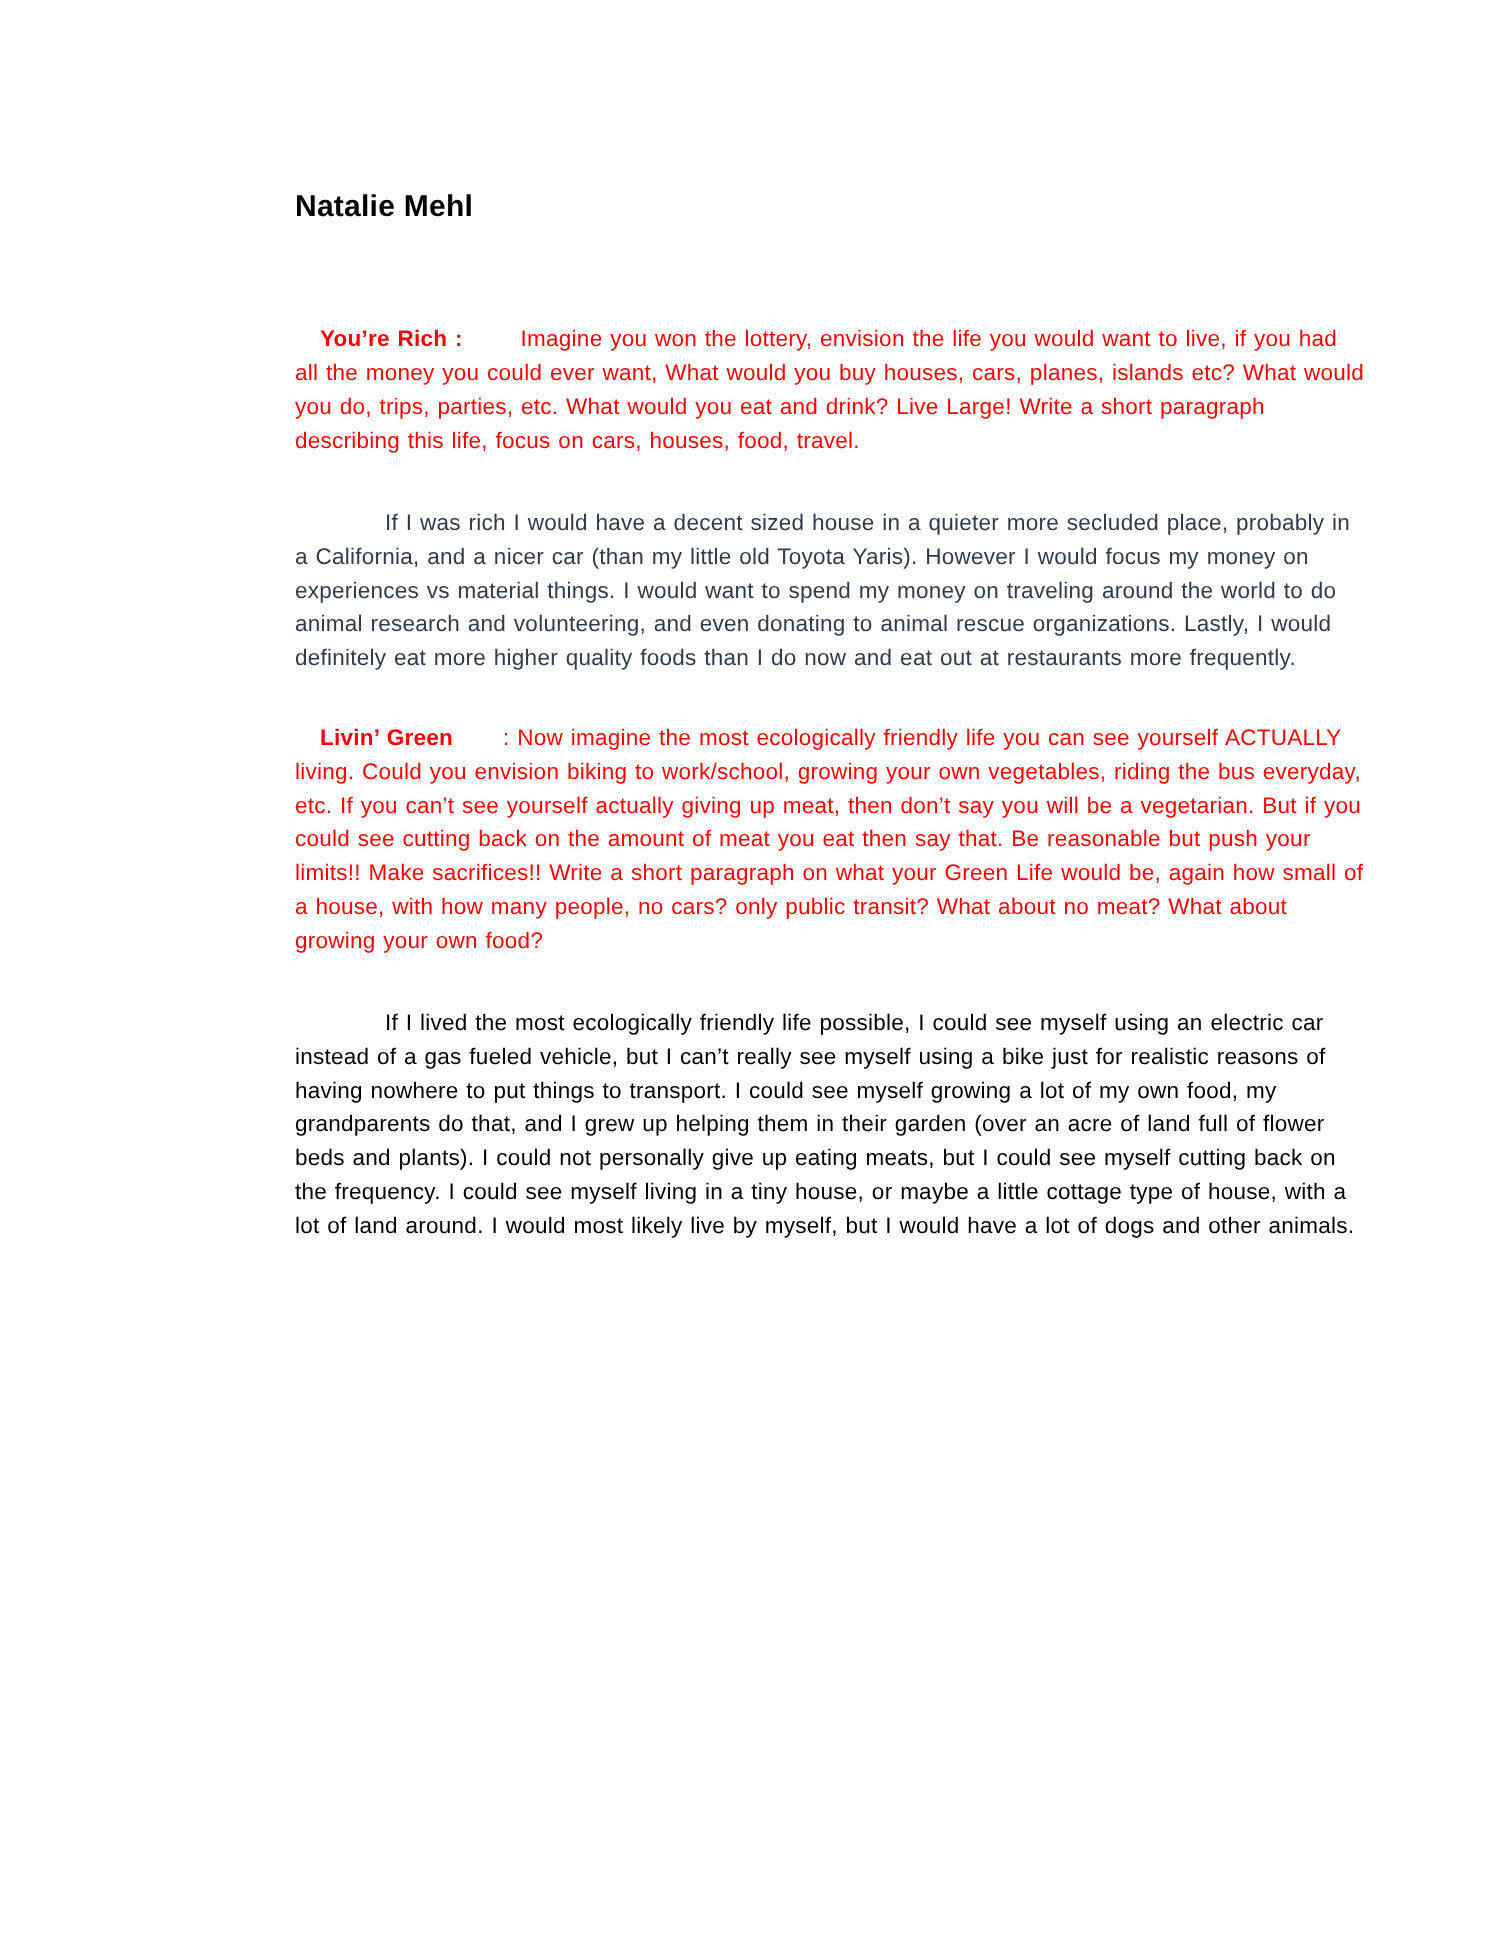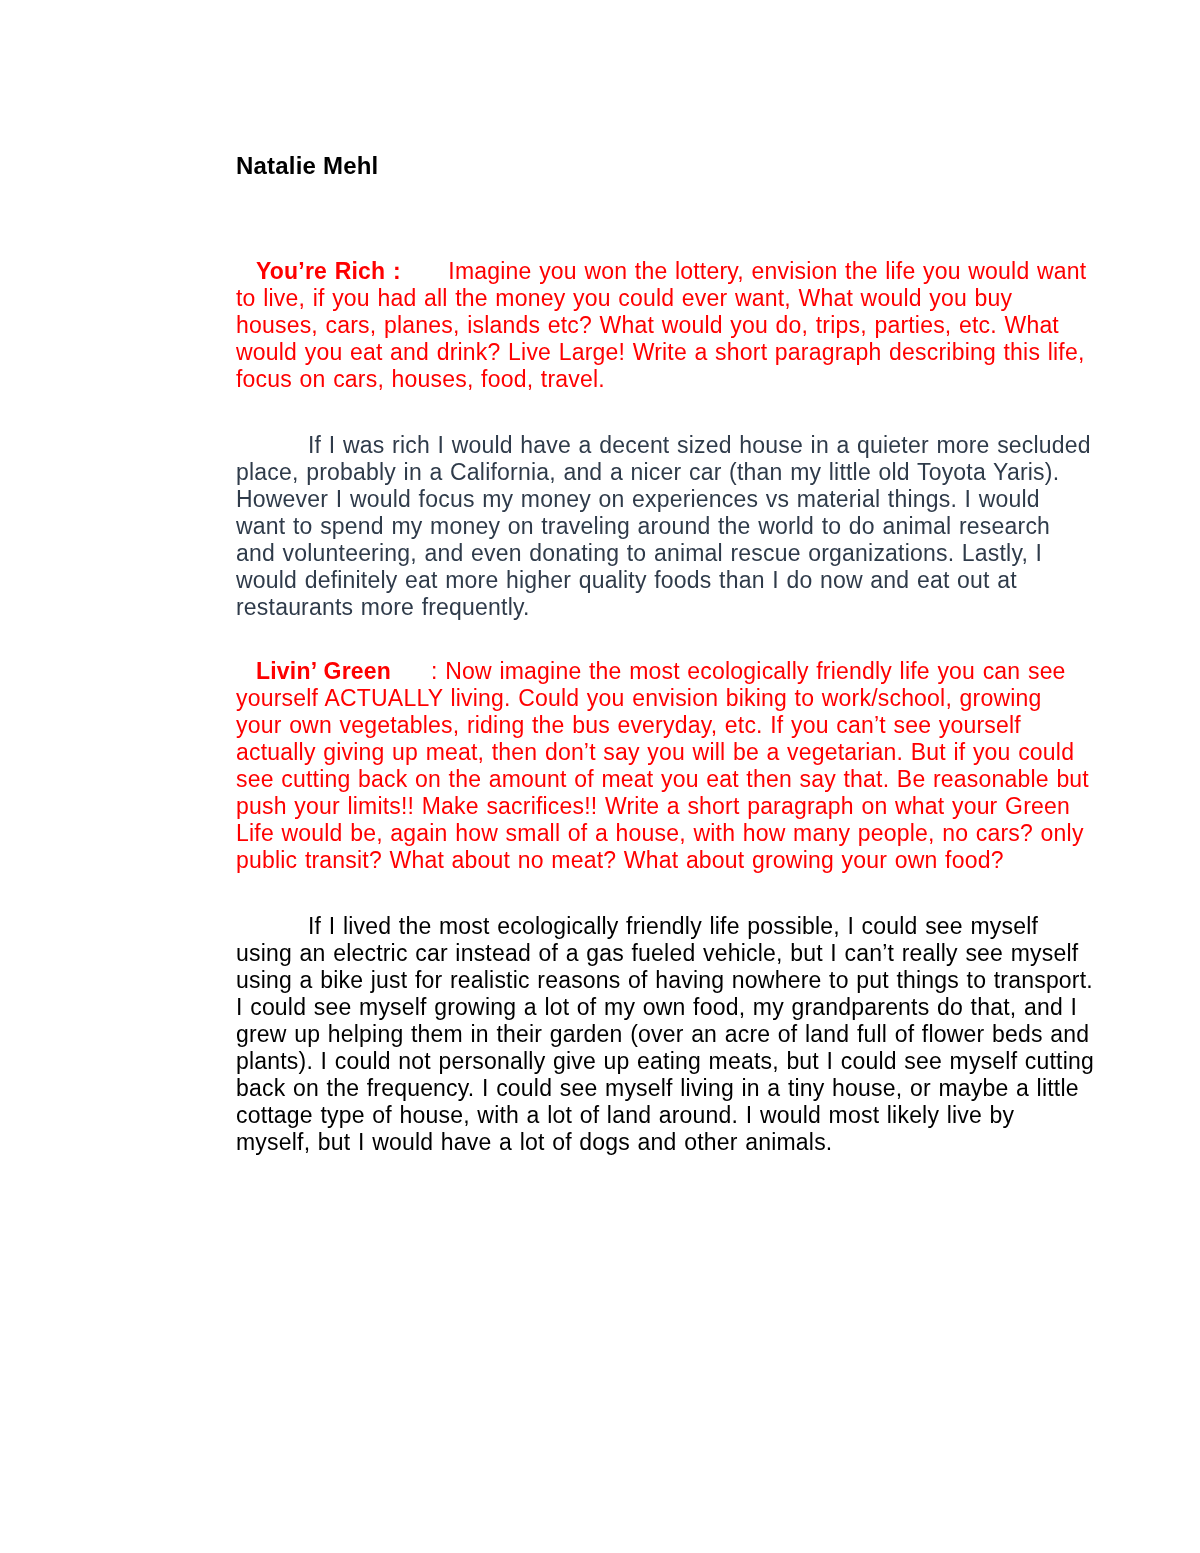--- a/index.html
+++ b/index.html
@@ -21,21 +21,21 @@
     width: 906px;
   }
   .author {
     margin-top: 72px;
     font-size: 24px;
     font-weight: bold;
     color: #000000;
     letter-spacing: 0.2px;
   }
   p.doc-par {
-    font-size: 23px;
+    font-size: 18px;
     line-height: 27px;
     letter-spacing: 0.2px;
     word-spacing: 1px;
   }
   p.prompt-par { margin-top: 0; }
   p.prompt-1 { margin-top: 70px; }
   p.prompt-2 { margin-top: 29px; }
   p.response-par { text-indent: 72px; margin-top: 31px; }
   p.prompt-par .lead { font-weight: bold; }
   .next-page-bar {

